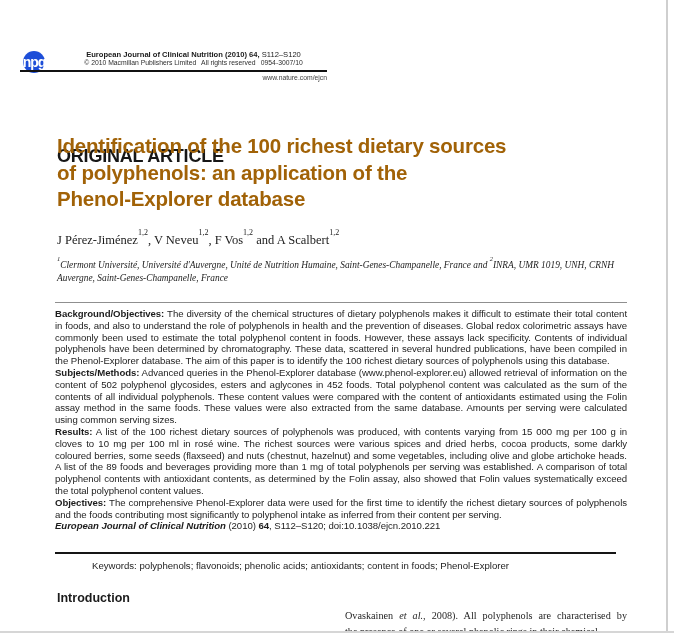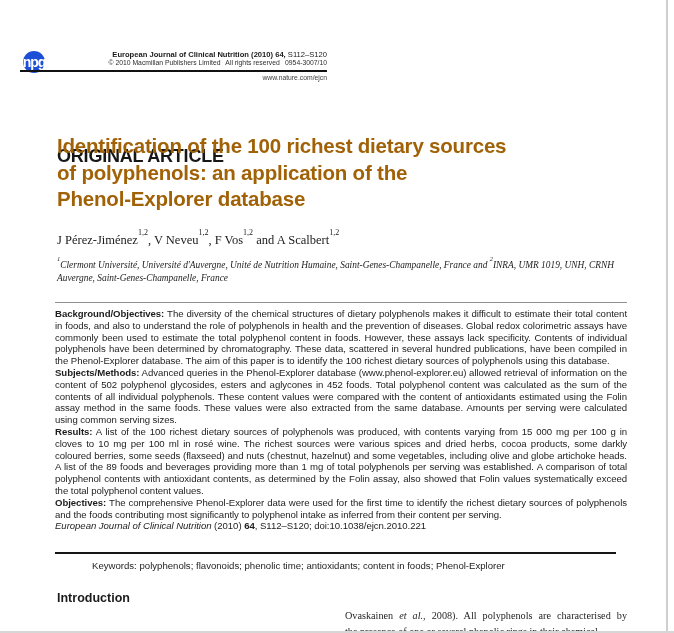--- a/index.html
+++ b/index.html
@@ -11,21 +11,21 @@
     font-family:"Liberation Sans","DejaVu Sans",sans-serif;
     color:#1d1d1d;
   }
   
   .npg-logo{
     position:absolute;left:23px;top:51px;width:22px;height:22px;
     background:#1d4ed8;border-radius:50%;
     color:#fff;font-weight:bold;font-size:14px;letter-spacing:-1px;
     display:flex;align-items:center;justify-content:center;
   }
-  .header-text{position:absolute;left:60px;top:50px;width:267px;text-align:right;}
+  .header-text{position:absolute;left:60px;top:50px;width:267px;text-align:center;}
   .header-line1{font-size:7.6px;line-height:9px;color:#1a1a1a;white-space:pre;}
   .header-line1 .hb{font-weight:bold;}
   .header-line2{font-size:6.8px;line-height:8.5px;color:#2e2e2e;white-space:pre;}
   .header-rule{position:absolute;left:20px;top:70px;width:307px;height:1.5px;background:#111;}
   .website{position:absolute;left:127px;top:73.5px;width:200px;text-align:right;
     font-size:6.8px;color:#3d3d3d;}
   
   .article-type{position:absolute;left:57px;top:100px;font-size:18px;line-height:24px;
     font-weight:bold;letter-spacing:-0.2px;color:#161616;margin-top:44px;}
   .title{position:absolute;left:57px;top:133px;font-size:20.5px;line-height:26.5px;
@@ -37,21 +37,21 @@
   .affiliations{position:absolute;left:57px;top:259px;width:572px;
     font-family:"Liberation Serif","DejaVu Serif",serif;font-style:italic;
     font-size:9.4px;line-height:13px;color:#222;}
   .affiliations sup{font-size:6.5px;position:relative;top:-0.45em;line-height:0;}
   
   .rule-thin{position:absolute;left:55px;top:302px;width:572px;height:1px;background:#8f8f8f;}
   .abstract{position:absolute;left:55px;top:308px;width:572px;
     font-size:9.6px;line-height:11.8px;text-align:justify;color:#1d1d1d;letter-spacing:-0.05px;}
   .abstract p{margin:0;}
   .abstract b{font-weight:bold;}
-  .citation-line i{font-style:italic;}
+  .citation-line i{font-style:italic;font-weight:bold;}
   
   .rule-dark{position:absolute;left:55px;top:551.5px;width:561px;height:2px;background:#151515;}
   .keywords{position:absolute;left:55px;top:560px;width:572px;font-size:9.6px;line-height:12px;color:#1d1d1d;}
   .keywords b{font-weight:normal;padding-left:37px;}
   
   .intro-heading{position:absolute;left:57px;top:591px;font-size:12.5px;font-weight:bold;color:#1b1b1b;}
   .left-partial{position:absolute;left:57px;top:629.5px;width:272px;
     font-family:"Liberation Serif","DejaVu Serif",serif;font-size:10.2px;line-height:15px;
     color:#333;overflow:hidden;height:4px;}
   .right-col{position:absolute;left:345px;top:608px;width:282px;
@@ -95,21 +95,21 @@
 
   <div class="abstract">
     <p><b>Background/Objectives:</b><span> The diversity of the chemical structures of dietary polyphenols makes it difficult to estimate their total content in foods, and also to understand the role of polyphenols in health and the prevention of diseases. Global redox colorimetric assays have commonly been used to estimate the total polyphenol content in foods. However, these assays lack specificity. Contents of individual polyphenols have been determined by chromatography. These data, scattered in several hundred publications, have been compiled in the Phenol-Explorer database. The aim of this paper is to identify the 100 richest dietary sources of polyphenols using this database.</span></p>
     <p><b>Subjects/Methods:</b><span> Advanced queries in the Phenol-Explorer database (www.phenol-explorer.eu) allowed retrieval of information on the content of 502 polyphenol glycosides, esters and aglycones in 452 foods. Total polyphenol content was calculated as the sum of the contents of all individual polyphenols. These content values were compared with the content of antioxidants estimated using the Folin assay method in the same foods. These values were also extracted from the same database. Amounts per serving were calculated using common serving sizes.</span></p>
     <p><b>Results:</b><span> A list of the 100 richest dietary sources of polyphenols was produced, with contents varying from 15 000 mg per 100 g in cloves to 10 mg per 100 ml in rosé wine. The richest sources were various spices and dried herbs, cocoa products, some darkly coloured berries, some seeds (flaxseed) and nuts (chestnut, hazelnut) and some vegetables, including olive and globe artichoke heads. A list of the 89 foods and beverages providing more than 1 mg of total polyphenols per serving was established. A comparison of total polyphenol contents with antioxidant contents, as determined by the Folin assay, also showed that Folin values systematically exceed the total polyphenol content values.</span></p>
     <p><b>Objectives:</b><span> The comprehensive Phenol-Explorer data were used for the first time to identify the richest dietary sources of polyphenols and the foods contributing most significantly to polyphenol intake as inferred from their content per serving.</span></p>
     <p class="citation-line"><i>European Journal of Clinical Nutrition</i><span> (2010) </span><b>64</b><span>, S112–S120; doi:10.1038/ejcn.2010.221</span></p>
   </div>
 
   <div class="rule-dark"></div>
-  <div class="keywords"><b>Keywords:</b><span> polyphenols; flavonoids; phenolic time; antioxidants; content in foods; Phenol-Explorer</span></div>
+  <div class="keywords"><b>Keywords:</b><span> polyphenols; flavonoids; phenolic acids; antioxidants; content in foods; Phenol-Explorer</span></div>
 
   <div class="intro-heading">Introduction</div>
   <div class="left-partial">Polyphenols constitute one of the most abundant groups of</div>
 
   <div class="right-col">
     <div class="rline1"><span>Ovaskainen </span><i>et al.</i><span>, 2008). All polyphenols are characterised by</span></div>
     <div class="rline2">the presence of one or several phenolic rings in their chemical</div>
   </div>
 
   <div class="edge-right"></div>

